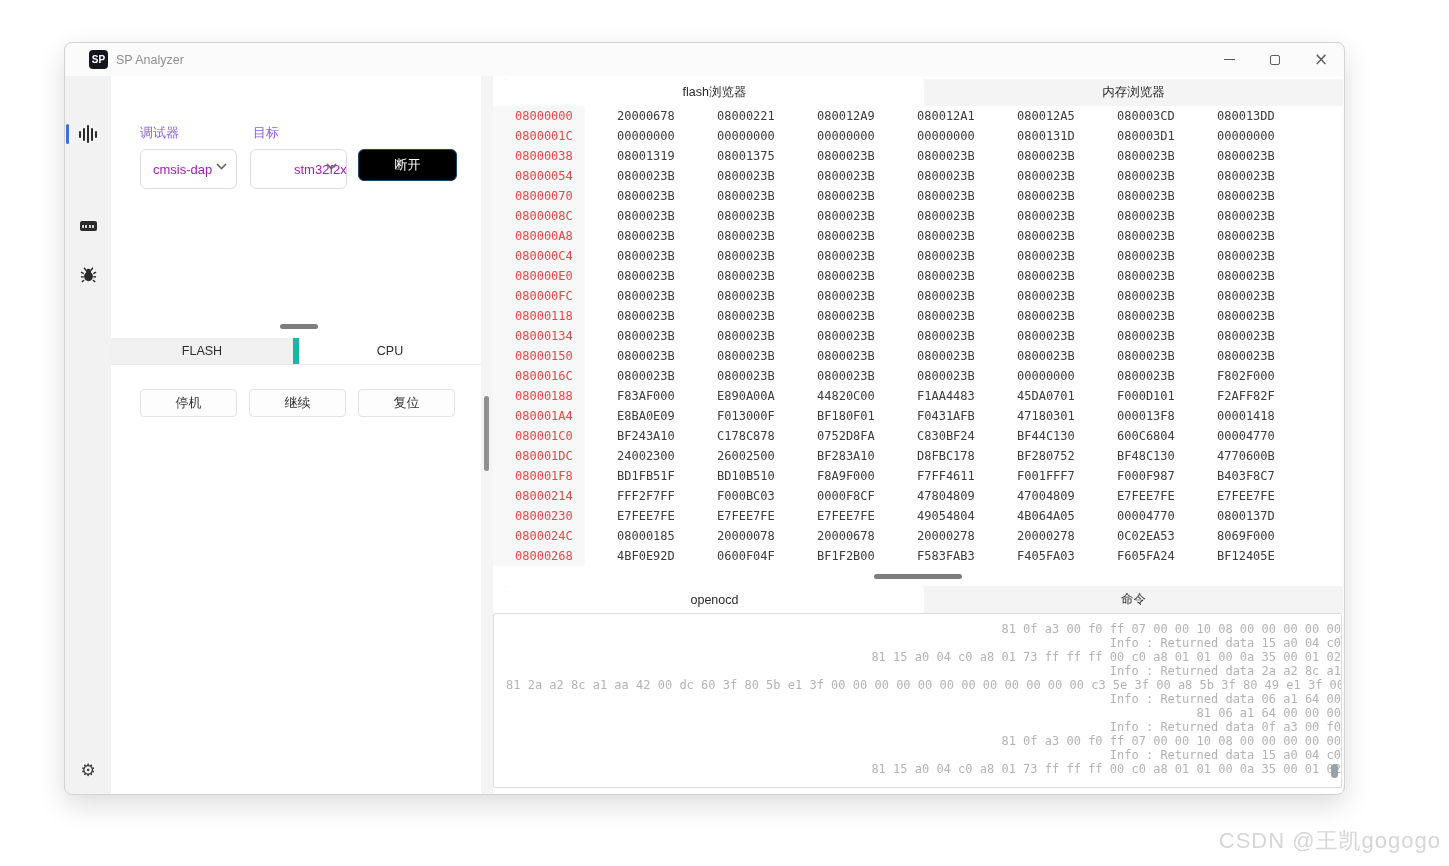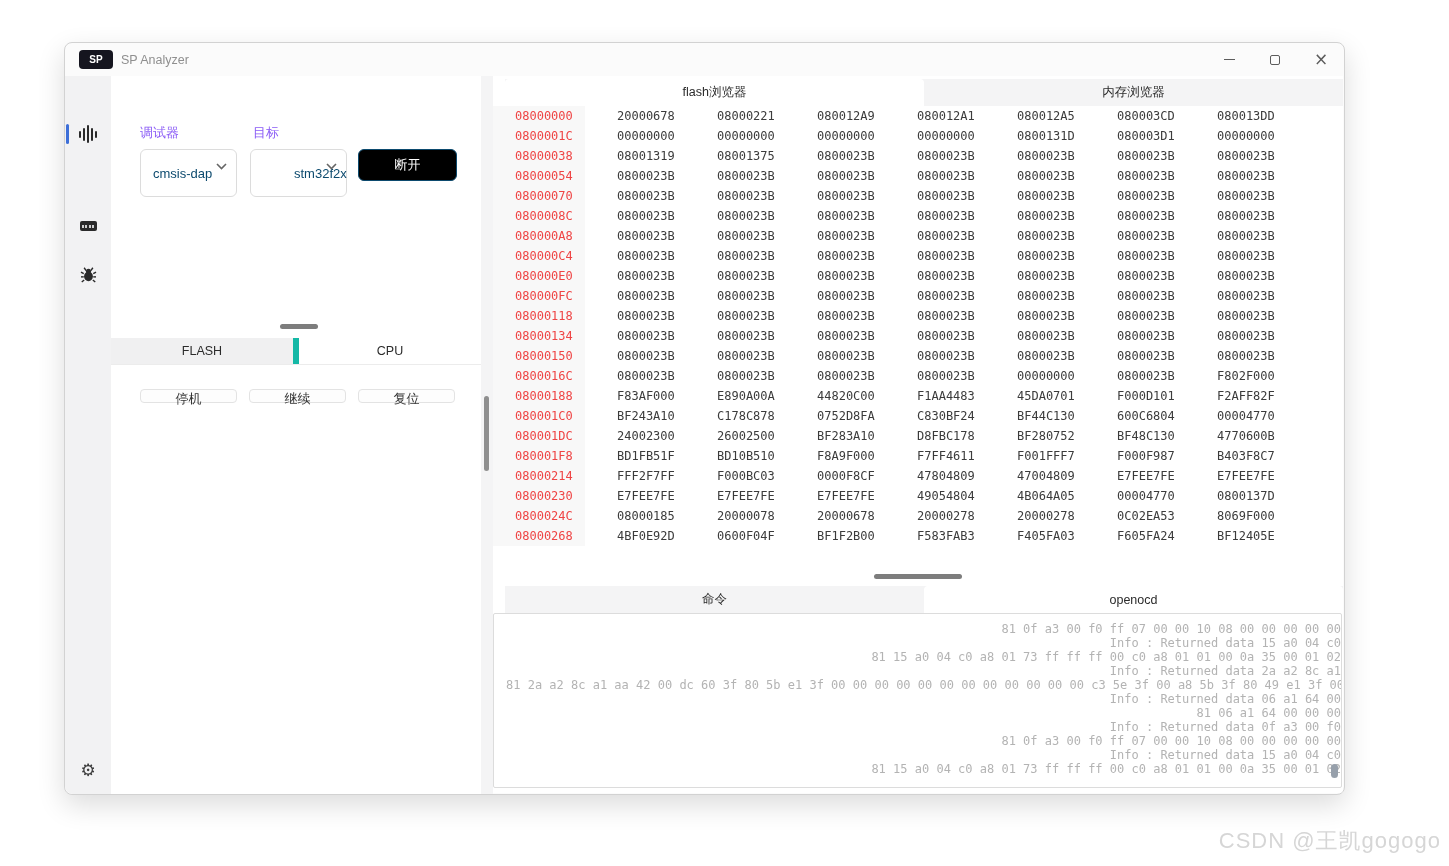--- a/index.html
+++ b/index.html
@@ -11,21 +11,21 @@
   }
   .window {
     position:absolute; left:64px; top:42px; width:1281px; height:753px;
     background:#fbfbfb; border:1px solid #d2d2d2; border-radius:8px;
     box-shadow:0 10px 28px rgba(0,0,0,.14);
     overflow:hidden;
   }
   
   .titlebar { position:absolute; left:0; top:0; right:0; height:33px; display:flex; align-items:center; }
   .app-logo {
-    width:34px; height:19px; margin-left:14px; border-radius:4px; background:#15151f;
+    width:19px; height:19px; margin-left:24px; border-radius:4px; background:#15151f;
     color:#fff; font-size:10px; font-weight:bold; display:flex; align-items:center; justify-content:center;
     letter-spacing:0;
   }
   .app-title { margin-left:8px; font-size:12.5px; color:#8f8f8f;text-align:center; }
   .win-controls { margin-left:auto; display:flex; height:100%; }
   .win-btn { width:46px; height:100%; display:flex; align-items:center; justify-content:center; color:#5c5c5c; cursor:default; }
   .glyph-min { width:11px; height:0; border-top:1.2px solid #5c5c5c; display:block; }
   .glyph-max { width:10px; height:10px; border:1.2px solid #5c5c5c; border-radius:2px; display:block; }
   .glyph-close { font-size:17px; line-height:1; color:#5c5c5c; font-family:"DejaVu Sans",sans-serif; }
   
@@ -37,38 +37,38 @@
   .rail-indicator { position:absolute; left:1px; top:2px; width:3px; height:20px; background:#3d6fd8; border-radius:2px; }
   .eq-icon { display:flex; align-items:center; gap:2px; height:20px; }
   .eq-icon i { display:block; width:2.2px; background:#2a2a2a; border-radius:1px; }
   .mem-icon { width:17px; height:10px; background:#2a2a2a; border-radius:2px; display:flex; align-items:center; justify-content:center; gap:1.5px; }
   .mem-icon i { display:block; width:2px; height:3px; background:#cfcfcf; }
   .gear { font-family:"DejaVu Sans",sans-serif; font-size:17px; color:#3c3c3c; }
   
   .left-panel { position:absolute; left:46px; top:33px; bottom:0; width:370px; background:#ffffff; }
   .field-label { position:absolute; font-size:13px; color:#8b5cf6; }
   .select {
-    position:absolute; height:48px; width:97px; background:#fff; border:1px solid #dcdcdc; border-radius:6px;
-    display:flex; align-items:center; font-size:13px; color:#0c4a6e; padding-left:12px;
+    position:absolute; height:40px; width:97px; background:#fff; border:1px solid #dcdcdc; border-radius:6px;
+    display:flex; align-items:center; font-size:13px; color:#a21caf; padding-left:12px;
   }
   .select svg { position:absolute; right:9px; top:13px; }
   .btn-primary {
     position:absolute; height:32px; width:99px; background:#000000; border:1px solid #0c4a6e; border-radius:6px;
     color:#fff; font-size:13px; display:flex; align-items:center; justify-content:center;
   }
   .splitter-h {
     position:absolute; height:5px; border-radius:3px; background:#7d7d7d;
   }
   .left-tabs { position:absolute; left:0; right:0; top:262px; height:27px; display:flex; background:#f0f0f1; border-bottom:1px solid #ececec; }
   .left-tab { flex:1; display:flex; align-items:center; justify-content:center; font-size:12.5px; color:#2b2b2b; }
   .left-tab.active { background:#fff; }
   .left-tab.inactive { background:#f0f0f1; border-right:6px solid #14b8a6; }
   .ctl-row { position:absolute; left:29px; top:313px; display:flex; gap:12px; }
   .ctl-btn {
-    width:97px; height:14px; background:#fdfdfd; border:1px solid #e3e3e3; border-radius:4px;
+    width:97px; height:28px; background:#fdfdfd; border:1px solid #e3e3e3; border-radius:4px;
     font-size:13px; color:#333; font-family:inherit;
   }
   .panel-scrollbar { position:absolute; left:419px; top:353px; width:5px; height:75px; background:#8f8f8f; border-radius:3px; }
   .gap-strip { position:absolute; left:416px; top:33px; bottom:0; width:12px; background:#f4f4f5; }
   
   .right-panel { position:absolute; left:428px; top:33px; right:1px; bottom:1px; background:#fff; }
   .tabbar { position:absolute; left:12px; right:0; height:27px; display:flex; background:#f4f4f5; }
   .tabbar .tab { flex:1; display:flex; align-items:center; justify-content:center; font-size:12.5px; color:#2b2b2b; }
   .tabbar .tab.active { background:#fff; border-radius:4px 4px 0 0; }
   .tabbar .tab.inactive { background:#f4f4f5; }
@@ -338,20 +338,30 @@
           <span class="hex-addr">08000188</span>
           <span class="hex-val">F83AF000</span>
           <span class="hex-val">E890A00A</span>
           <span class="hex-val">44820C00</span>
           <span class="hex-val">F1AA4483</span>
           <span class="hex-val">45DA0701</span>
           <span class="hex-val">F000D101</span>
           <span class="hex-val">F2AFF82F</span>
         </div>
         <div class="hex-row">
+          <span class="hex-addr">080001A4</span>
+          <span class="hex-val">E8BA0E09</span>
+          <span class="hex-val">F013000F</span>
+          <span class="hex-val">BF180F01</span>
+          <span class="hex-val">F0431AFB</span>
+          <span class="hex-val">47180301</span>
+          <span class="hex-val">000013F8</span>
+          <span class="hex-val">00001418</span>
+        </div>
+        <div class="hex-row">
           <span class="hex-addr">080001C0</span>
           <span class="hex-val">BF243A10</span>
           <span class="hex-val">C178C878</span>
           <span class="hex-val">0752D8FA</span>
           <span class="hex-val">C830BF24</span>
           <span class="hex-val">BF44C130</span>
           <span class="hex-val">600C6804</span>
           <span class="hex-val">00004770</span>
         </div>
         <div class="hex-row">
@@ -412,22 +422,22 @@
           <span class="hex-val">F583FAB3</span>
           <span class="hex-val">F405FA03</span>
           <span class="hex-val">F605FA24</span>
           <span class="hex-val">BF12405E</span>
         </div>
       </div>
 
     <div class="splitter-h splitter-console"></div>
 
     <div class="tabbar tabs-bottom">
+      <div class="tab active">openocd</div>
       <div class="tab inactive">命令</div>
-      <div class="tab active">openocd</div>
     </div>
 
     <div class="log-area">
       <div class="log-lines"><div>81 0f a3 00 f0 ff 07 00 00 10 08 00 00 00 00 00</div><div>Info : Returned data 15 a0 04 c0</div><div>81 15 a0 04 c0 a8 01 73 ff ff ff 00 c0 a8 01 01 00 0a 35 00 01 02</div><div>Info : Returned data 2a a2 8c a1</div><div>81 2a a2 8c a1 aa 42 00 dc 60 3f 80 5b e1 3f 00 00 00 00 00 00 00 00 00 00 00 00 c3 5e 3f 00 a8 5b 3f 80 49 e1 3f 00</div><div>Info : Returned data 06 a1 64 00</div><div>81 06 a1 64 00 00 00</div><div>Info : Returned data 0f a3 00 f0</div><div>81 0f a3 00 f0 ff 07 00 00 10 08 00 00 00 00 00</div><div>Info : Returned data 15 a0 04 c0</div><div>81 15 a0 04 c0 a8 01 73 ff ff ff 00 c0 a8 01 01 00 0a 35 00 01 02</div></div>
       <div class="log-scroll-thumb"></div>
     </div>
   </div>
 
 </div>
 

